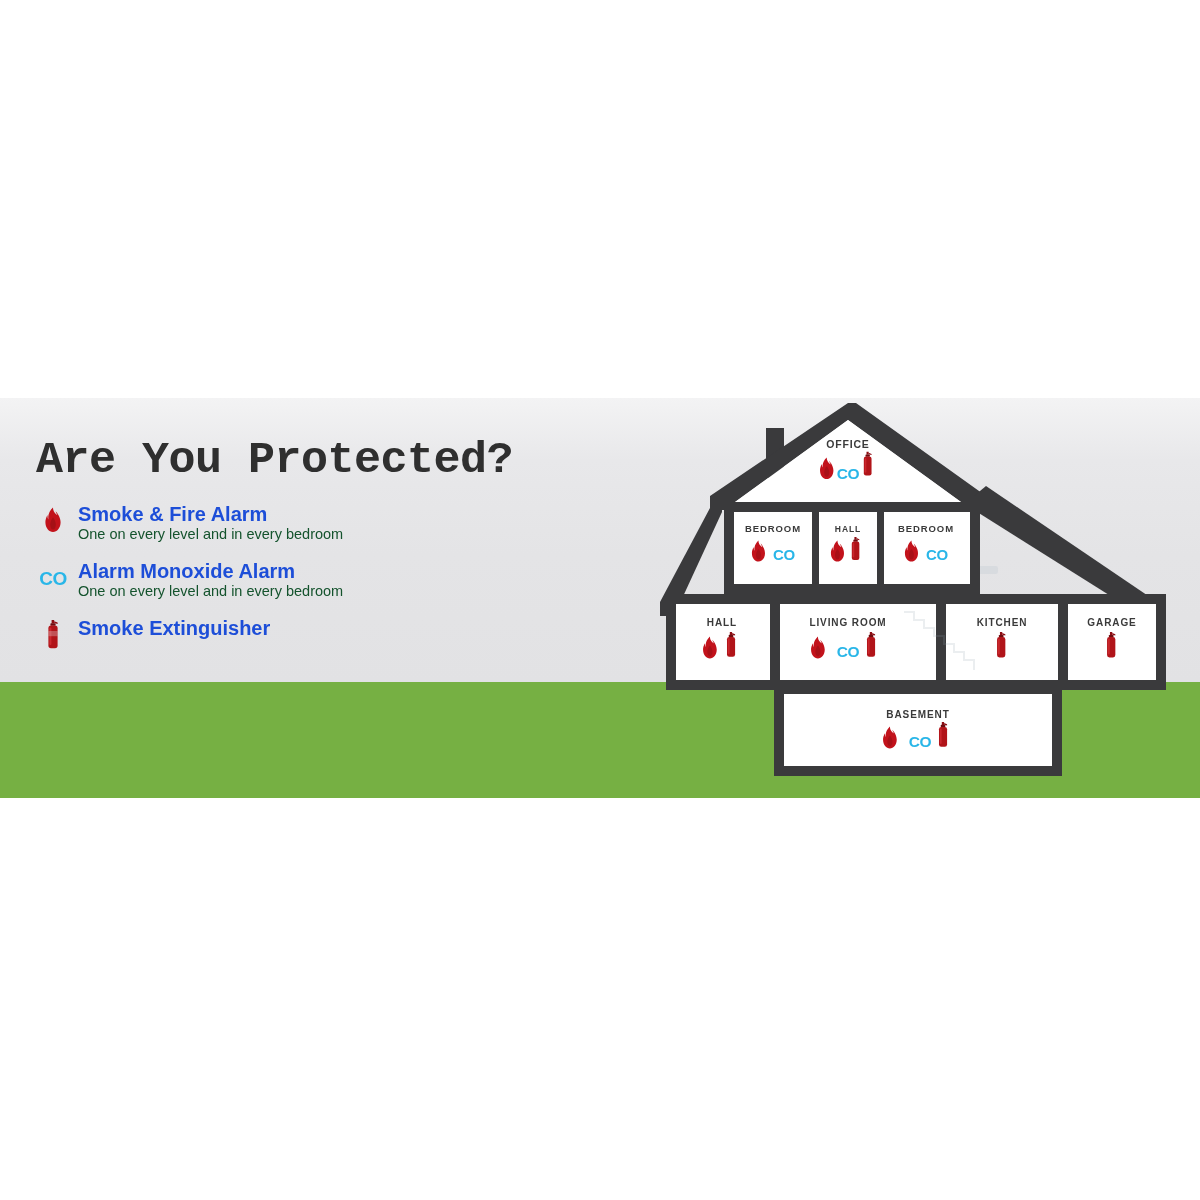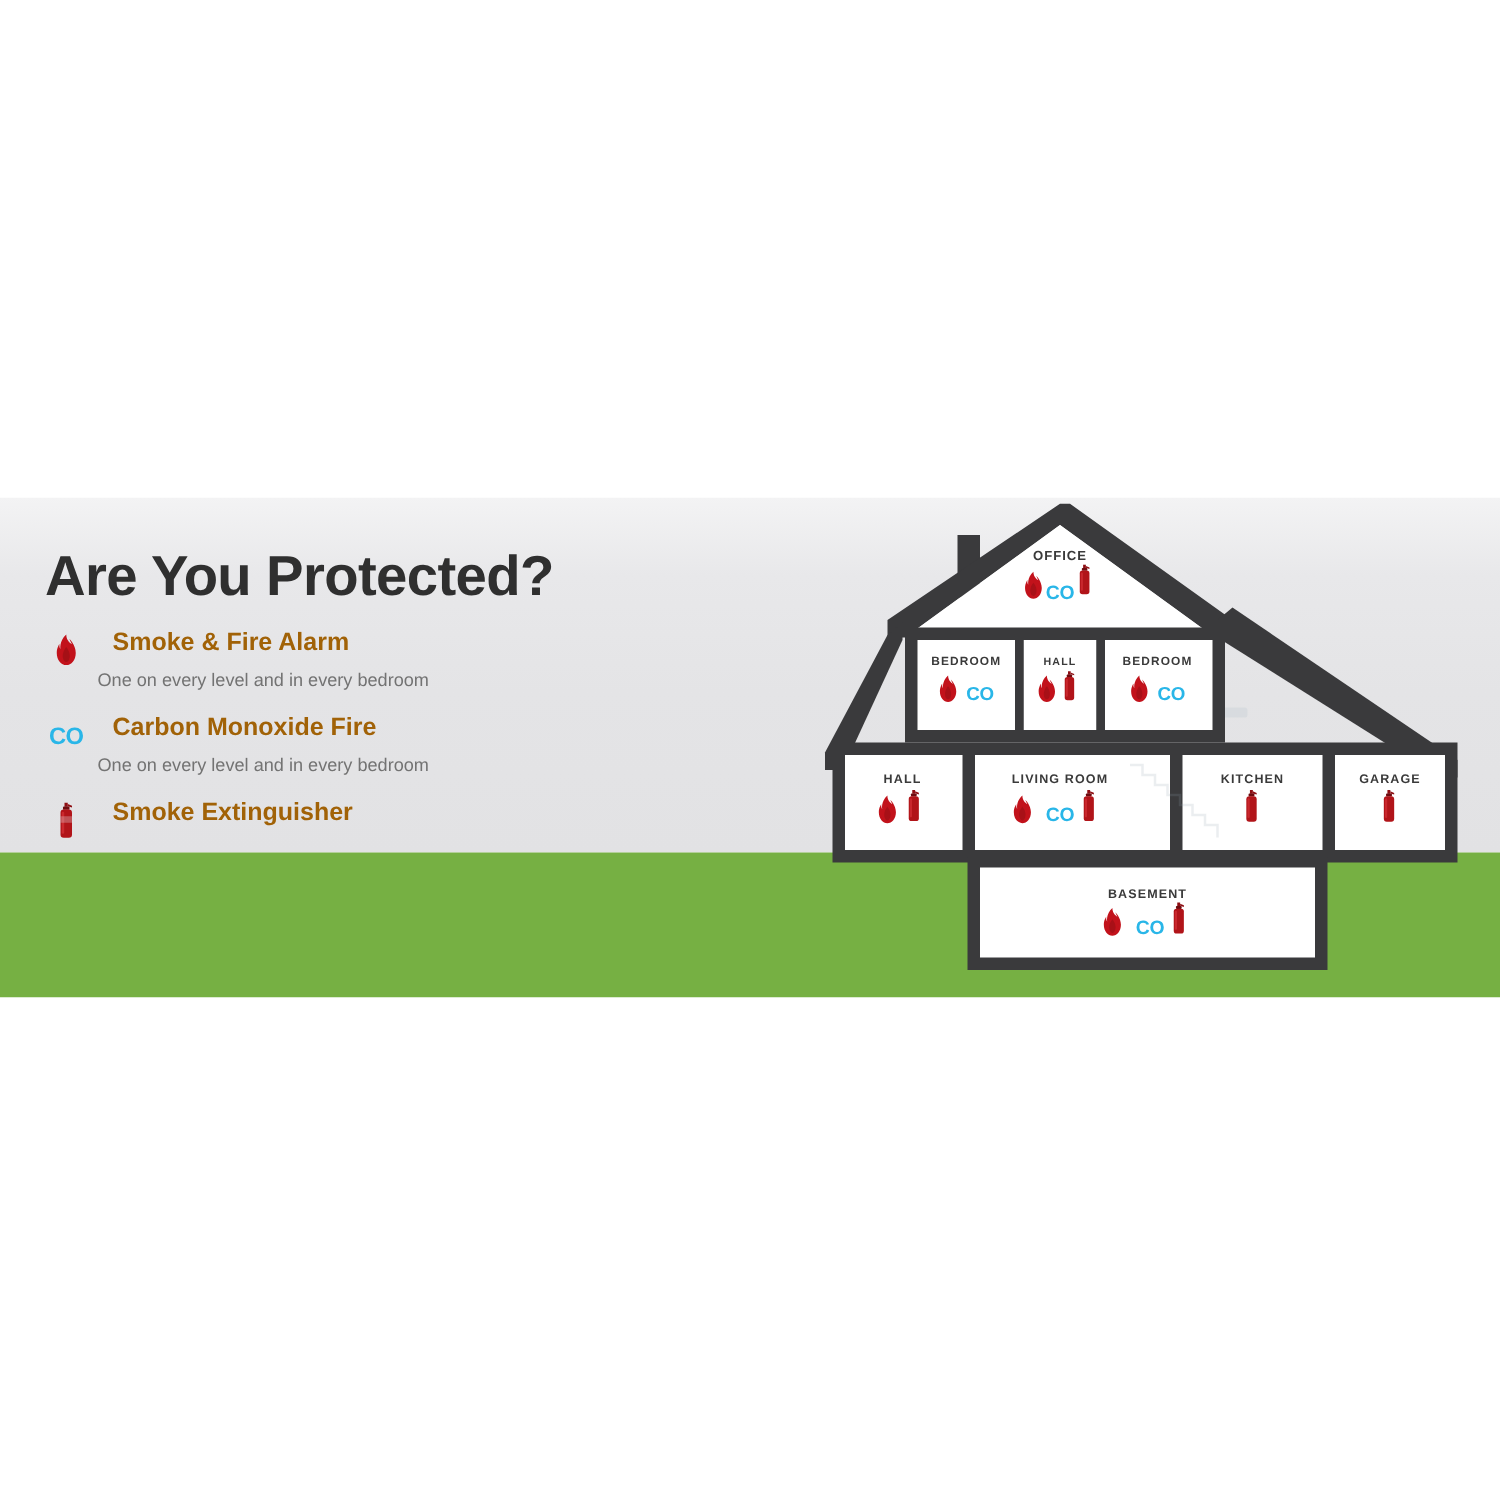--- a/index.html
+++ b/index.html
@@ -7,26 +7,26 @@
        font-family:"Liberation Sans","DejaVu Sans",sans-serif;}
 
   #banner{position:absolute;left:0;top:398px;width:1200px;height:400px;overflow:hidden;}
   #grayfield{position:absolute;left:0;top:0;width:1200px;height:284px;
       background:linear-gradient(180deg,#f3f3f4 0%,#e8e8ea 22%,#e4e4e6 55%,#e2e2e4 100%);}
   #greenfield{position:absolute;left:0;top:284px;width:1200px;height:116px;background:#76b043;}
 
   
   #legend{position:absolute;left:36px;top:40px;width:560px;}
   #headline{font-size:45px;font-weight:bold;color:#2f2f2f;letter-spacing:-0.5px;
-            line-height:1;margin:0 0 20px 0;}
+            line-height:1;margin:0 0 20px 0;font-family:Liberation Mono, monospace;}
   .legend-row{position:relative;padding-left:42px;margin-bottom:16px;min-height:38px;}
   .legend-ico{position:absolute;left:0;top:2px;width:34px;height:34px;
               display:flex;align-items:center;justify-content:center;}
-  .legend-title{font-size:20px;font-weight:bold;color:#a16207;line-height:1.12;margin:12px;}
-  .legend-sub{font-size:14.5px;color:#737373;line-height:1.2;margin:1px 0 0 0;}
+  .legend-title{font-size:20px;font-weight:bold;color:#1d4ed8;line-height:1.12;margin:0;}
+  .legend-sub{font-size:14.5px;color:#14532d;line-height:1.2;margin:1px 0 0 0;}
 
   .co-badge{font-weight:bold;color:#29b6e8;font-size:19px;letter-spacing:-0.5px;
             font-family:"Liberation Sans",sans-serif;}
 
   
   #house{position:absolute;left:656px;top:0px;width:540px;height:400px;}
   #house svg{display:block;}
 
   .room-label{font-family:"Liberation Sans",sans-serif;font-weight:bold;
               fill:#3a3a3a;text-anchor:middle;}
@@ -56,21 +56,21 @@
         </svg>
       </span>
       <p class="legend-title">Smoke &amp; Fire Alarm</p>
       <p class="legend-sub">One on every level and in every bedroom</p>
     </div>
 
     <div class="legend-row">
       <span class="legend-ico">
         <span class="co-badge">CO</span>
       </span>
-      <p class="legend-title">Carbon Monoxide Fire</p>
+      <p class="legend-title">Alarm Monoxide Alarm</p>
       <p class="legend-sub">One on every level and in every bedroom</p>
     </div>
 
     <div class="legend-row">
       <span class="legend-ico">
         <svg width="16" height="32" viewBox="0 0 16 32">
           <rect x="6.6" y="0" width="2.6" height="3.4" fill="#8E0E13"></rect>
           <path d="M9.2 1.2 L12.6 2.6 L12.6 4.0 L9.2 3.0 Z" fill="#8E0E13"></path>
           <rect x="5.4" y="3.2" width="5.2" height="2.6" rx="0.7" fill="#6E0C10"></rect>
           <rect x="3.4" y="5.6" width="9.2" height="22.6" rx="2.6" fill="#B11419"></rect>

